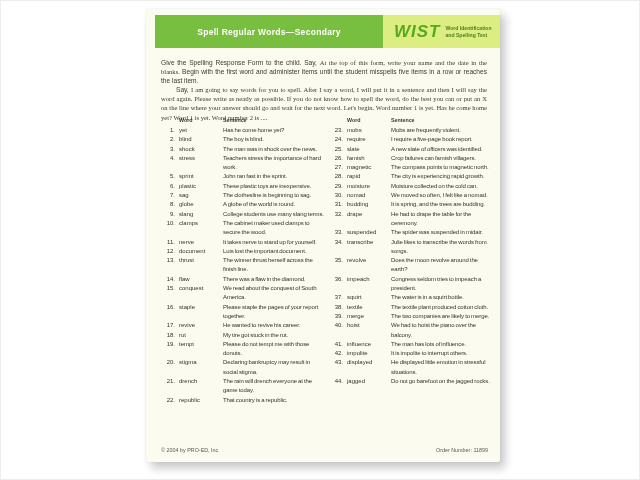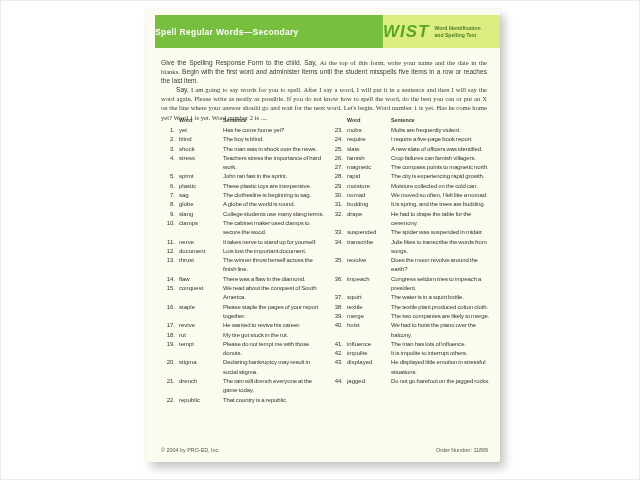--- a/index.html
+++ b/index.html
@@ -21,28 +21,28 @@
     border-radius:2px;
   }
   
   .banner {
     position:absolute; top:6px; left:9px; right:0; height:33px;
     display:flex;
   }
   .banner-left {
     width:228px; background:#79bf3f;
     display:flex; align-items:center;
-    padding-left:0; box-sizing:border-box;
+    padding-left:0; box-sizing:border-box;justify-content:center;
   }
   .banner-title {
     color:#ffffff; font-weight:bold; font-size:8.5px; letter-spacing:.3px;
   }
   .banner-right {
     flex:1; background:#dcee81;
-    display:flex; align-items:center; 
+    display:flex; align-items:center; padding-left:11px;
   }
   .wist {
     color:#58a81f; font-size:17px; font-weight:bold; font-style:italic;
     letter-spacing:1px; line-height:1;
   }
   .wist-sub {
     color:#4c7c23; font-size:5.1px; font-weight:bold; line-height:1.3;
     margin-left:5px;
   }
   

